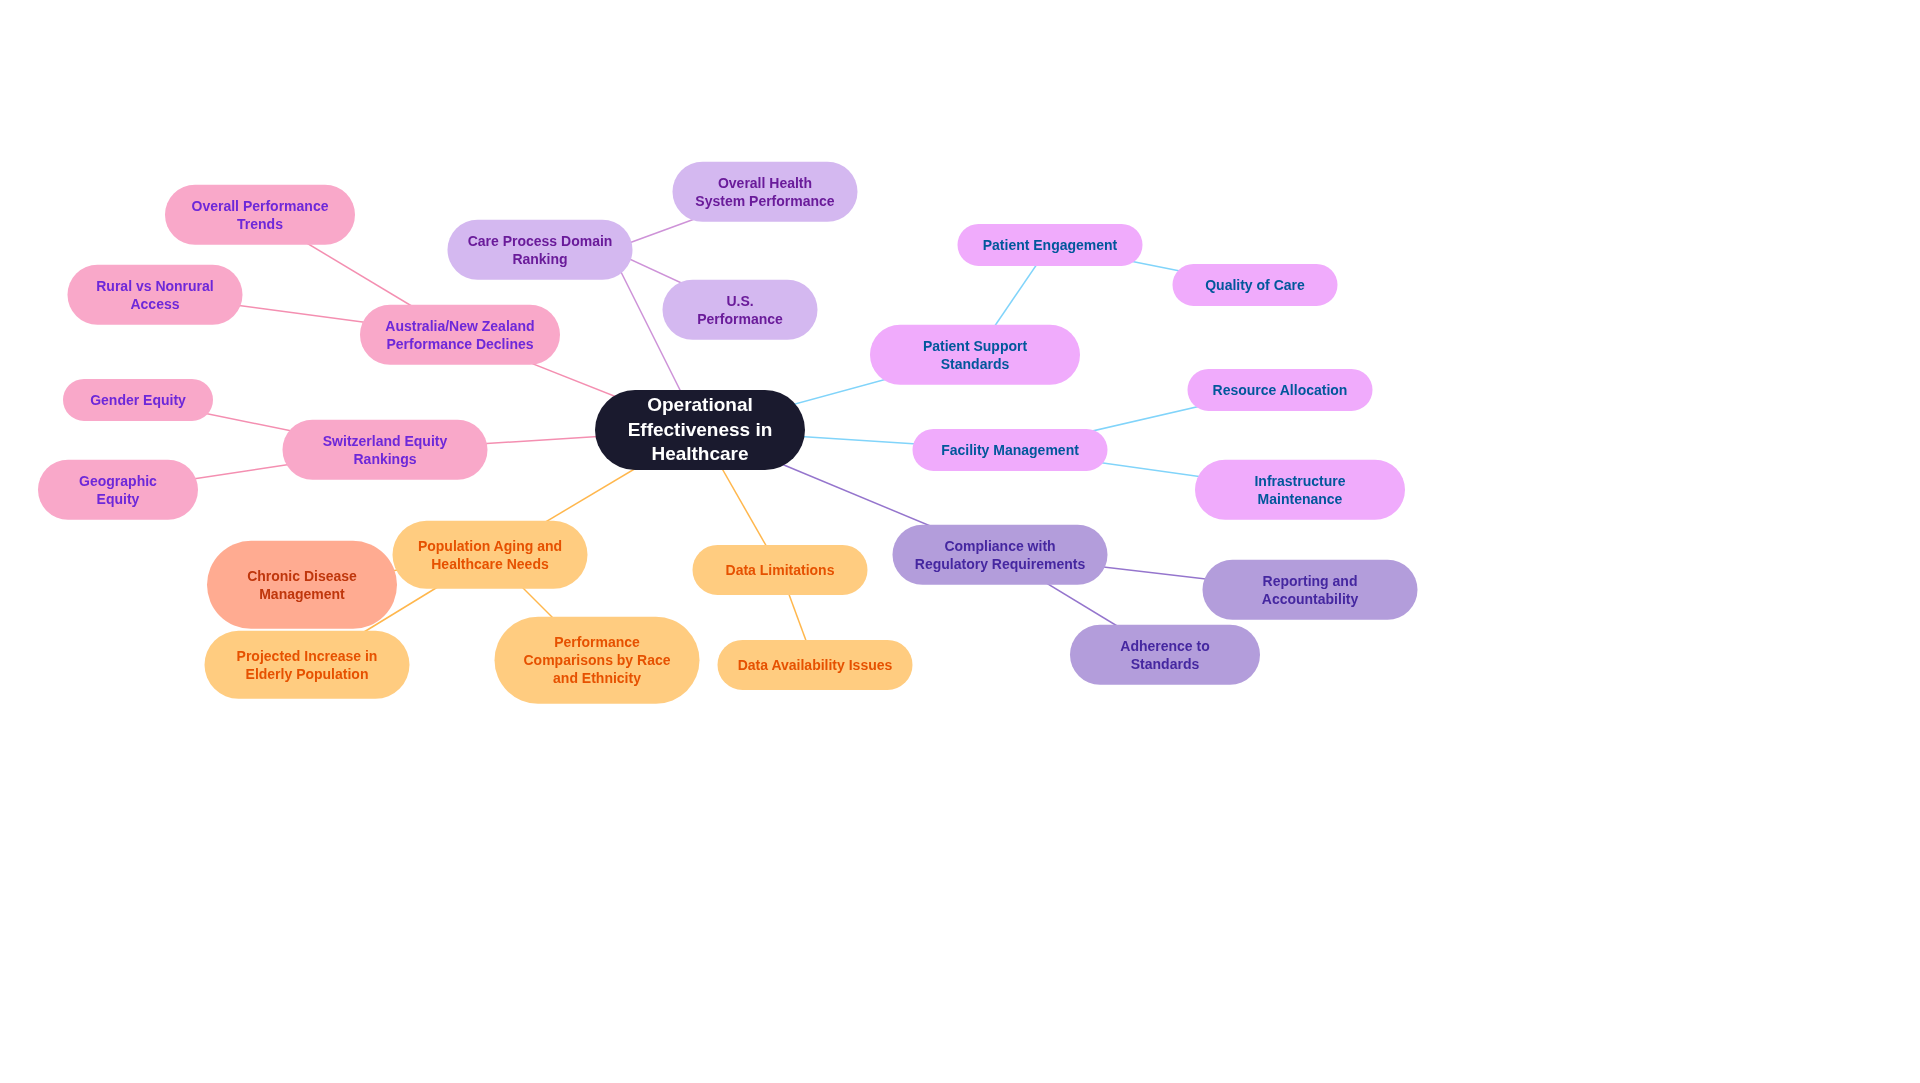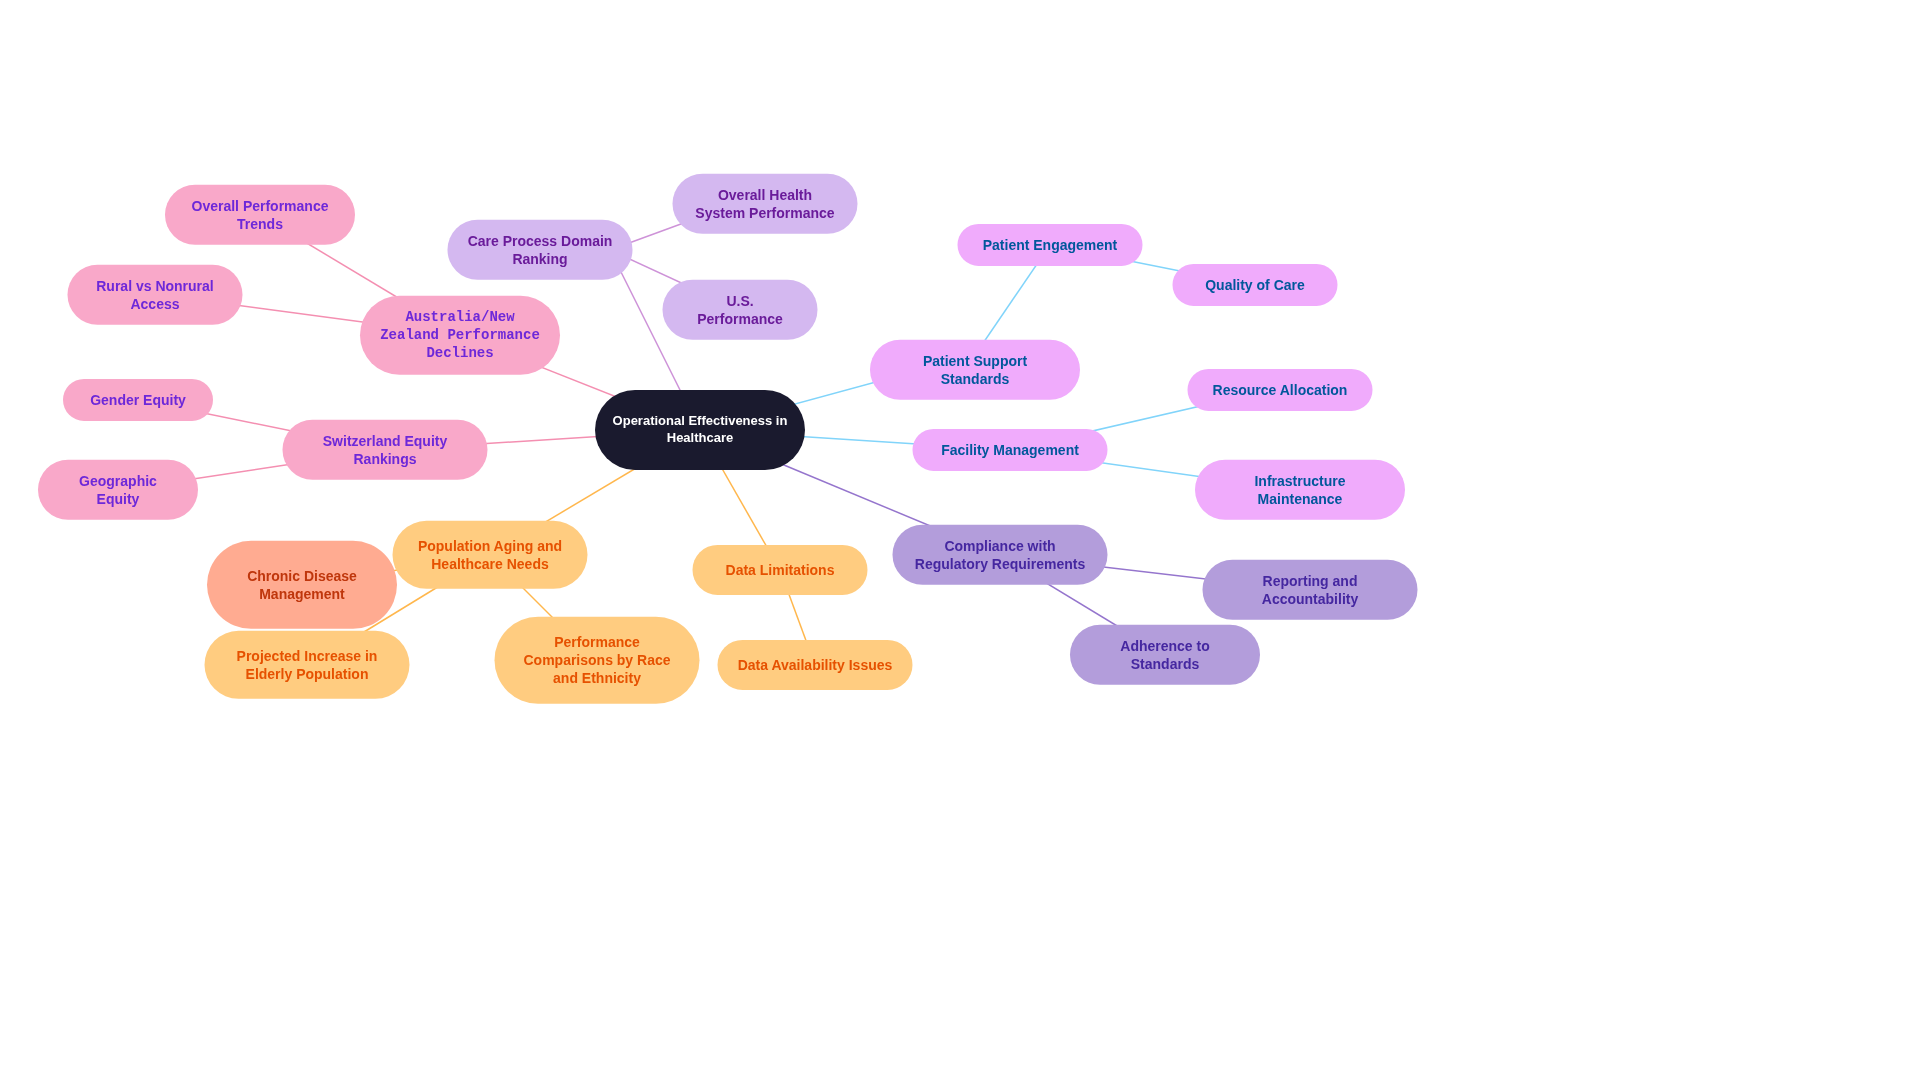--- a/index.html
+++ b/index.html
@@ -31,21 +31,21 @@
       justify-content: center;
       text-align: center;
       font-weight: 600;
       line-height: 1.3;
       cursor: pointer;
       transform: translate(-50%, -50%);
     }
     .node-center {
       background: #1a1a2e;
       color: #ffffff;
-      font-size: 13px;
+      font-size: 19px;
       font-weight: 700;
       width: 210px;
       height: 80px;
       border-radius: 40px;
     }
     .node-pink {
       background: #f9a8c9;
       color: #6d28d9;
       font-size: 14px;
       padding: 12px 20px;
@@ -127,21 +127,21 @@
   <line x1="490" y1="555" x2="595" y2="660" stroke="#ffb74d" stroke-width="1.5"></line>
 
   <line x1="700" y1="430" x2="780" y2="570" stroke="#ffb74d" stroke-width="1.5"></line>
   <line x1="780" y1="570" x2="815" y2="665" stroke="#ffb74d" stroke-width="1.5"></line>
 </svg>
 
 <div class="node node-center" style="left:700px; top:430px;">
   <span>Operational Effectiveness in Healthcare</span>
 </div>
 
-<div class="node node-pink" style="left:460px; top:335px; width:200px;font-family:Liberation Mono, monospace;">
+<div class="node node-pink" style="left:460px; top:335px; width:200px;">
   <span>Australia/New Zealand Performance Declines</span>
 </div>
 <div class="node node-pink" style="left:260px; top:215px; width:190px;">
   <span>Overall Performance Trends</span>
 </div>
 <div class="node node-pink" style="left:155px; top:295px; width:175px;">
   <span>Rural vs Nonrural Access</span>
 </div>
 
 <div class="node node-pink" style="left:385px; top:450px; width:205px;">
@@ -150,28 +150,28 @@
 <div class="node node-pink" style="left:138px; top:400px; width:150px;">
   <span>Gender Equity</span>
 </div>
 <div class="node node-pink" style="left:118px; top:490px; width:160px;justify-content:center;">
   <span>Geographic Equity</span>
 </div>
 
 <div class="node node-purple" style="left:540px; top:250px; width:185px;">
   <span>Care Process Domain Ranking</span>
 </div>
-<div class="node node-purple" style="left:765px; top:204px; width:185px;">
+<div class="node node-purple" style="left:765px; top:192px; width:185px;">
   <span>Overall Health System Performance</span>
 </div>
 <div class="node node-purple" style="left:740px; top:310px; width:155px;">
   <span>U.S. Performance</span>
 </div>
 
-<div class="node node-blue" style="left:975px; top:370px; width:210px;">
+<div class="node node-blue" style="left:975px; top:355px; width:210px;">
   <span>Patient Support Standards</span>
 </div>
 <div class="node node-blue" style="left:1050px; top:245px; width:185px;">
   <span>Patient Engagement</span>
 </div>
 <div class="node node-blue" style="left:1255px; top:285px; width:165px;">
   <span>Quality of Care</span>
 </div>
 
 <div class="node node-blue" style="left:1010px; top:450px; width:195px;">

